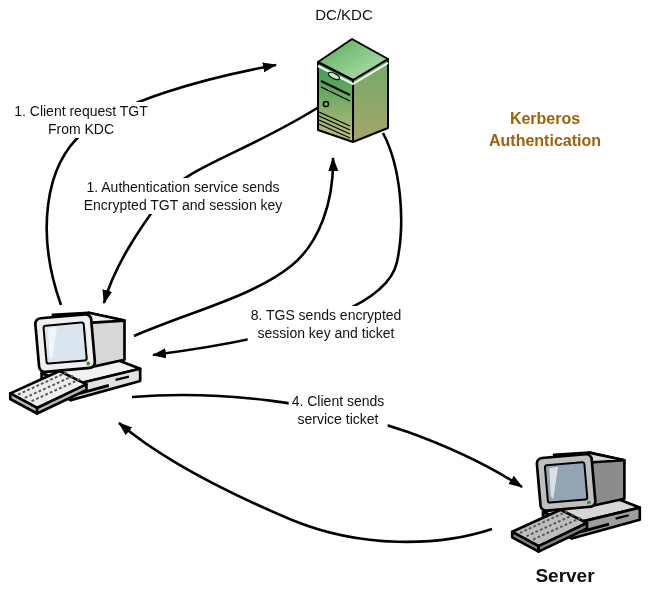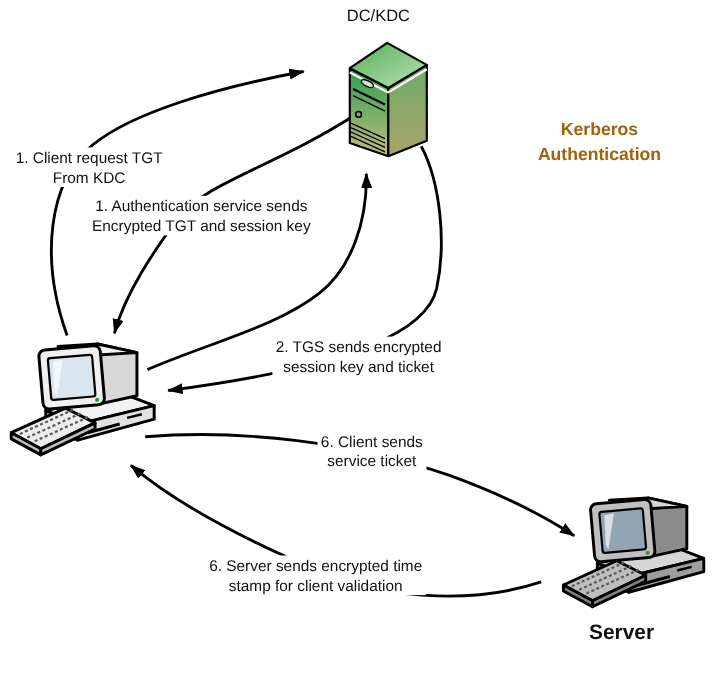--- a/index.html
+++ b/index.html
@@ -120,32 +120,30 @@
     <use href="#pc" transform="translate(8,306) scale(1.12)" style="--kb:#ededed; --kbs:#bdbdbd; --bt:#f2f2f2; --bf:#cfcfcf; --bs:#e2e2e2; --ms:#d8d8d8; --mb:#f0f0f0; --sc:#d9e6ef;"></use>
 
     <use href="#pc" transform="translate(510,446) scale(1.1)" style="--kb:#bdbdbd; --kbs:#828282; --bt:#d6d6d6; --bf:#7a7a7a; --bs:#9e9e9e; --ms:#8c8c8c; --mb:#bfbfbf; --sc:#93a4b2;"></use>
   </svg>
 
   <div class="lbl node-label" style="left:344px; top:5px;">DC/KDC</div>
 
   <div class="lbl diagram-title" style="left:545px; top:108px;">Kerberos
 Authentication</div>
 
-  <div class="lbl step-label" style="left:81px; top:102px;margin-top:32px;">1. Client request TGT
+  <div class="lbl step-label" style="left:81px; top:102px;">1. Client request TGT
 From KDC</div>
 
   <div class="lbl step-label" style="left:183px; top:178px;">1. Authentication service sends
 Encrypted TGT and session key</div>
 
 
-  <div class="lbl step-label" style="left:326px; top:306px;">2. TGS sends encrypted
+  <div class="lbl step-label" style="left:326px; top:306px;">8. TGS sends encrypted
 session key and ticket</div>
 
-  <div class="lbl step-label" style="left:338px; top:392px;">6. Client sends
+  <div class="lbl step-label" style="left:338px; top:392px;">4. Client sends
 service ticket</div>
 
-  <div class="lbl step-label" style="left:287px; top:505px;">6. Server sends encrypted time
-stamp for client validation</div>
 
 
   <div class="lbl server-label" style="left:565px; top:568px;">Server</div>
 
 </div>
 
 </body></html>

